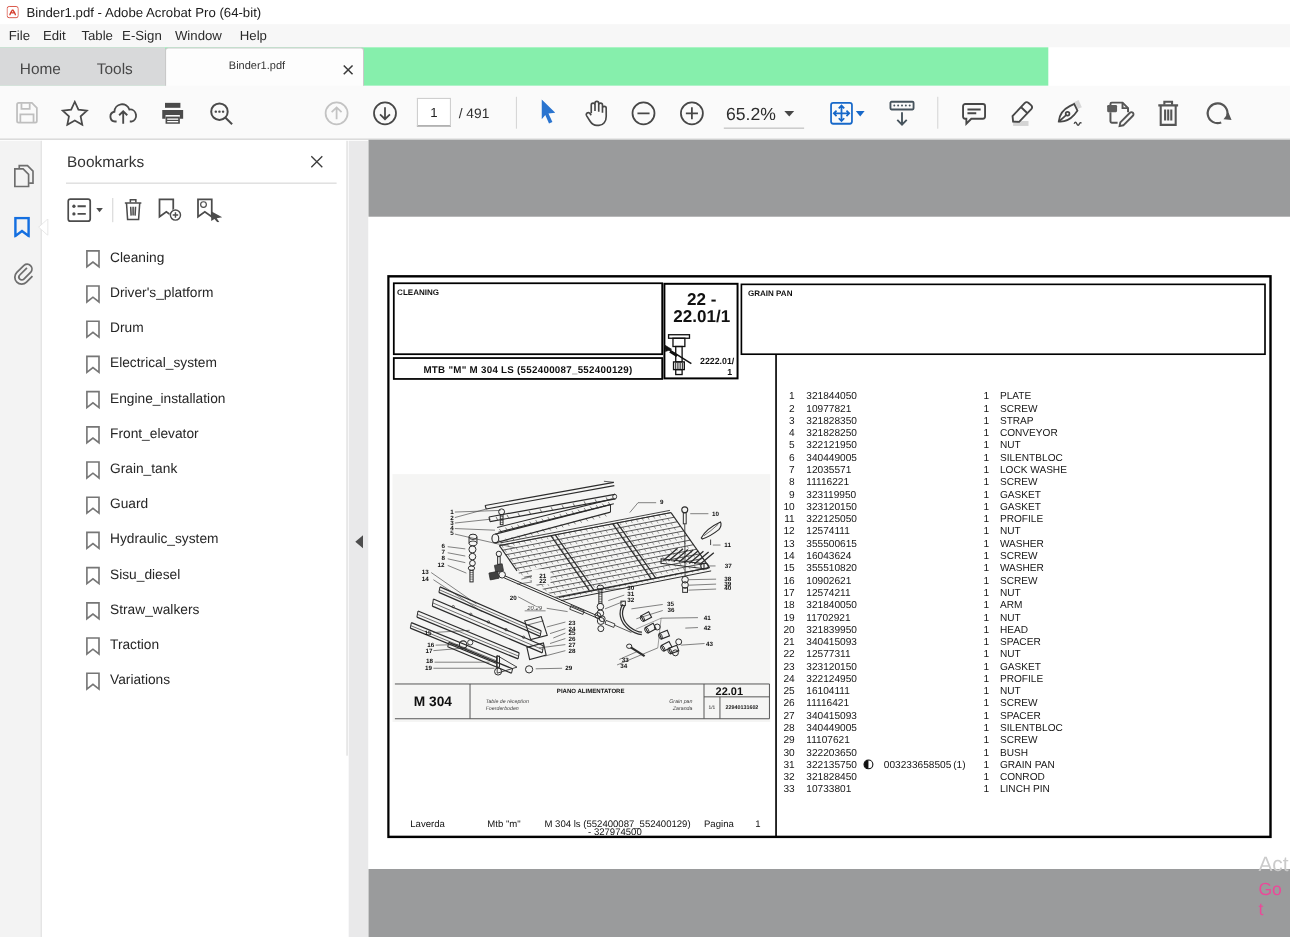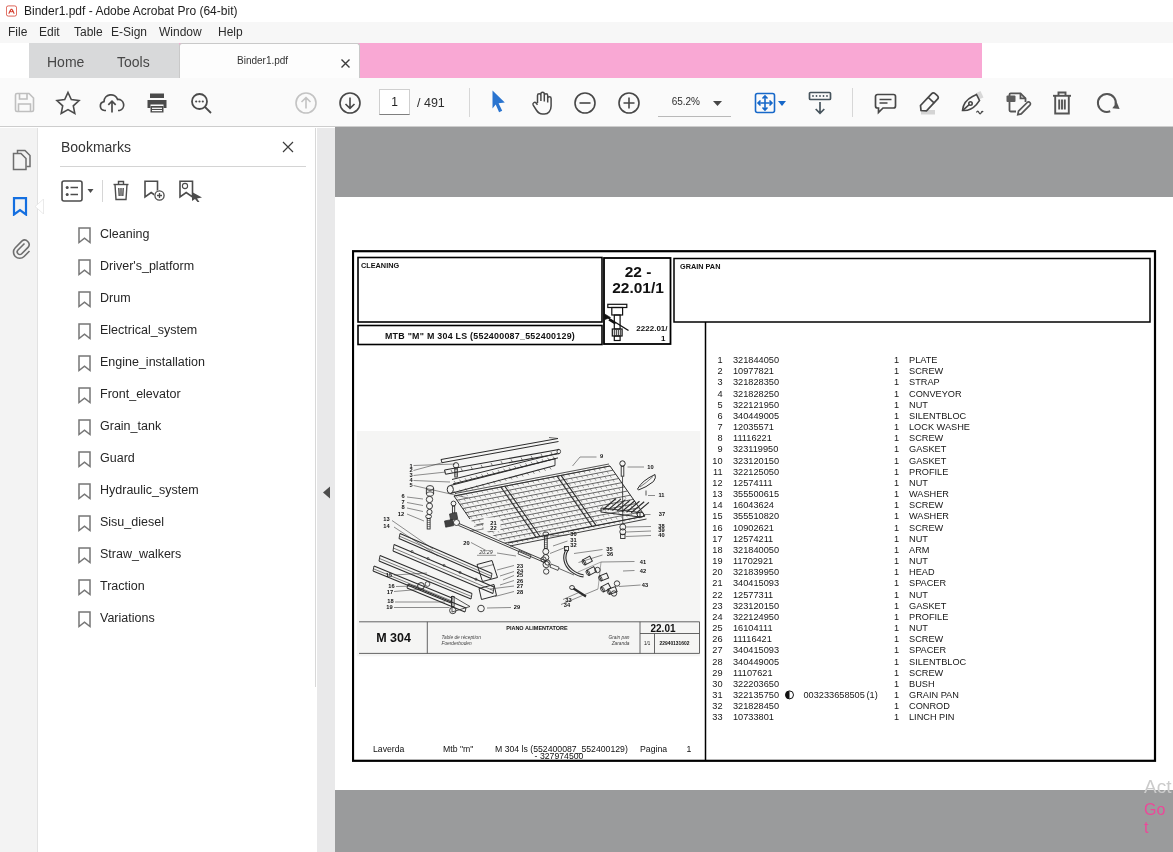--- a/index.html
+++ b/index.html
@@ -4,21 +4,21 @@
 <style>
 * { margin:0; padding:0; box-sizing:border-box; }
 html,body { width:1173px; height:852px; overflow:hidden; font-family:"Liberation Sans", sans-serif; }
 body { position:relative; background:#fff; }
 .abs { position:absolute; }
 
 #titlebar { position:absolute; left:0; top:0; width:1173px; height:22px; background:#fff;text-align:right; }
 #titletext { position:absolute; left:24px; top:4px; font-size:12px; color:#1c1c1c; }
 #menubar { position:absolute; left:0; top:22px; width:1173px; height:21px; background:#f7f7f7; font-size:12px; color:#2b2b2b;text-align:center; }
 #menubar span { position:absolute; top:3px; }
-#tabbar { position:absolute; left:0; top:43px; width:953px; height:35px; background:#f9a8d4;margin-left:29px; }
+#tabbar { position:absolute; left:0; top:43px; width:953px; height:35px; background:#86efac; }
 #tabgray { position:absolute; left:0; top:0; width:150px; height:35px; background:#d8d9da; }
 #tabbar .tlabel { position:absolute; top:10.5px; font-size:14px; color:#474747; }
 #activetab { position:absolute; left:150px; top:0; width:181px; height:36px; background:#fdfdfd; border:1px solid #c9c9c9; border-bottom:none; border-radius:3px 3px 0 0; }
 #activetab .name { position:absolute; left:57px; top:10.5px; font-size:10px; color:#333; }
 #toolbar { position:absolute; left:0; top:78px; width:1173px; height:49px; background:#fafafa; border-bottom:1px solid #cdcdcd; }
 
 #rail { position:absolute; left:0; top:128px; width:38px; height:724px; background:#f3f3f3; border-right:1px solid #e2e2e2; }
 #panel { position:absolute; left:39px; top:128px; width:277px; height:559px; background:#fff; border-right:1px solid #d8d8d8; }
 #splitter { position:absolute; left:317px; top:128px; width:18px; height:724px; background:#e9e9ea; }
 #bmtitle { position:absolute; left:22px; top:11px; font-size:14px; color:#333; }
@@ -122,21 +122,21 @@
         <circle cx="12" cy="12" r="10"></circle>
         <path d="M6.5 12 H17.5"></path>
       </g>
     </svg>
  <svg class="abs" style="left:617px;top:13px" width="24" height="24" viewBox="0 0 24 24">
       <g fill="none" stroke="#474747" stroke-width="1.6">
         <circle cx="12" cy="12" r="10"></circle>
         <path d="M6.5 12 H17.5 M12 6.5 V17.5"></path>
       </g>
     </svg>
- <div class="abs" style="left:660px;top:18px;width:40px;font-size:10px;color:#2e2e2e;text-align:right">65.2%</div>
+ <div class="abs" style="left:660px;top:18px;width:40px;font-size:16px;color:#2e2e2e;text-align:right">65.2%</div>
  <svg class="abs" style="left:712px;top:22px" width="11" height="7" viewBox="0 0 11 7">
       <path d="M1 1 L5.5 6 L10 1 Z" fill="#474747"></path>
     </svg>
  <div class="abs" style="left:658px;top:38px;width:73px;height:1px;background:#b9b9b9"></div>
  <svg class="abs" style="left:753px;top:13px" width="24" height="24" viewBox="0 0 24 24">
       <g fill="none" stroke="#1768c9" stroke-width="1.6">
         <rect x="2.5" y="2.5" width="19" height="19" rx="2"></rect>
         <path d="M12 5.5 V18.5 M9.5 7.5 L12 5 L14.5 7.5 M9.5 16.5 L12 19 L14.5 16.5 M5.5 12 H18.5 M7.5 9.5 L5 12 L7.5 14.5 M16.5 9.5 L19 12 L16.5 14.5"></path>
       </g>
     </svg>

